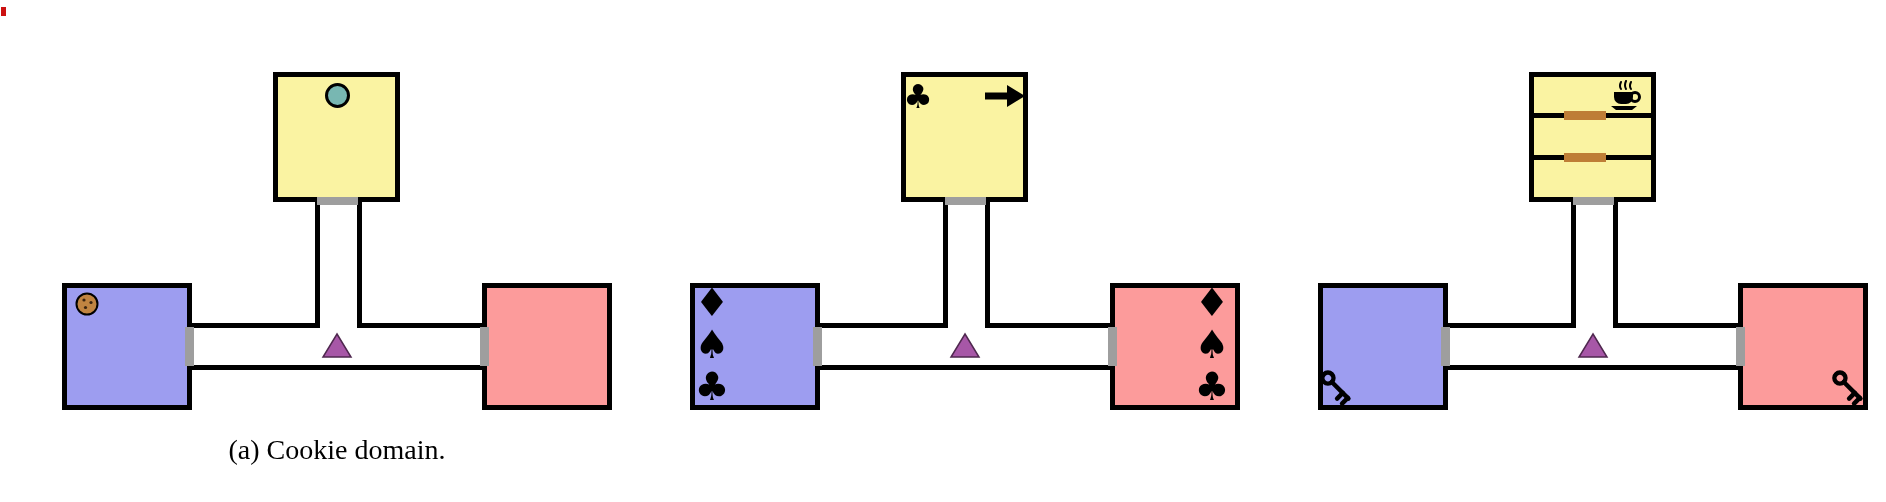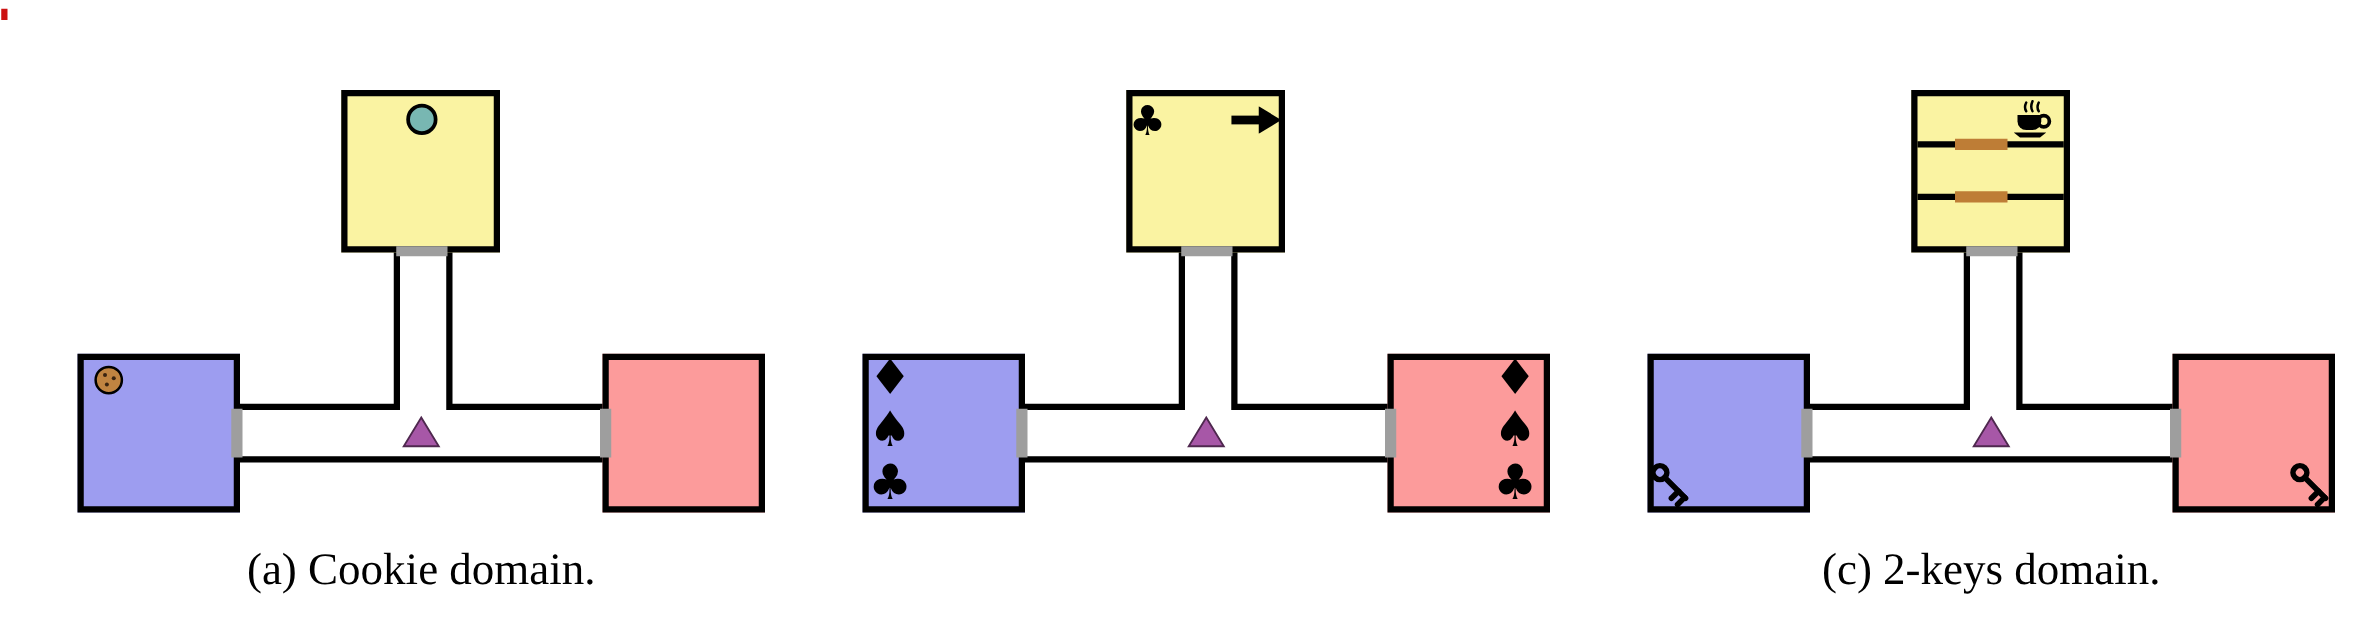--- a/index.html
+++ b/index.html
@@ -31,21 +31,21 @@
   .door-left{left:185px;top:327px;width:9px;height:39px;}
   .door-right{left:480px;top:327px;width:9px;height:39px;}
 
   
   .agent{position:absolute;left:320px;top:331px;}
   .agent polygon{fill:var(--agent);stroke:var(--agent-border);stroke-width:1.5;}
 
   
   .caption{
     position:absolute;top:434px;left:337px;transform:translateX(-50%);
-    font-size:36px;color:#000;white-space:nowrap;
+    font-size:28px;color:#000;white-space:nowrap;
   }
 
   
   .obj{position:absolute;}
   .suit{position:absolute;font-family:"DejaVu Sans",sans-serif;color:var(--symbol-black);
         line-height:1;text-align:center;width:40px;}
   .suit-side{font-size:39px;}
   .col-left{left:64px;} .col-right{left:564px;}
   .row-1{top:283px;} .row-2{top:325px;} .row-3{top:367px;}
   .suit-top-club{left:272px;top:80px;width:36px;font-size:33px;}
@@ -184,14 +184,13 @@
     <circle class="stroke" cx="8" cy="11" r="5.5"></circle>
     <line class="stroke" x1="13.5" y1="11" x2="37" y2="11"></line>
     <line class="stroke" x1="29" y1="11" x2="29" y2="19"></line>
     <line class="stroke" x1="36" y1="11" x2="36" y2="19"></line>
   </svg>
 
   <svg class="agent" width="34" height="29" viewBox="0 0 34 29">
     <polygon points="17,3 31,26 3,26"></polygon>
   </svg>
 
-  <div class="caption">(c) 2-keys domain.</div>
 </div>
 
 </body></html>

